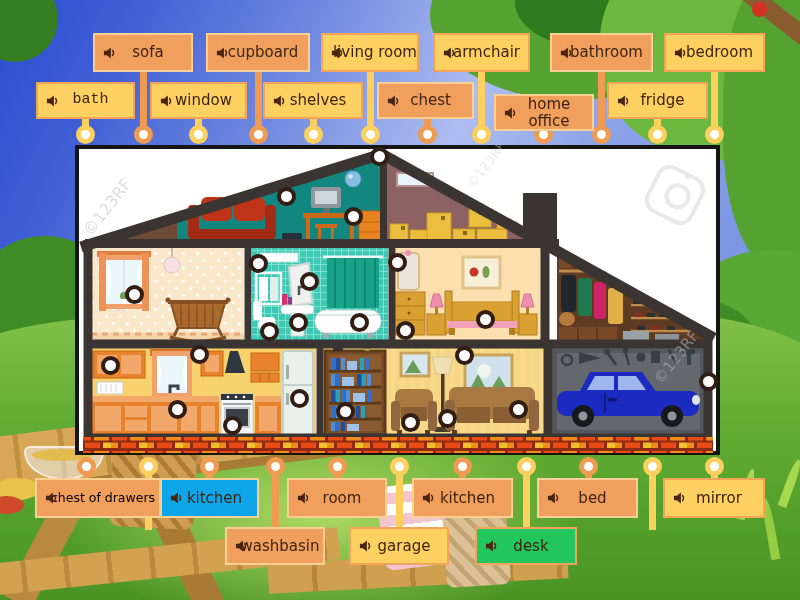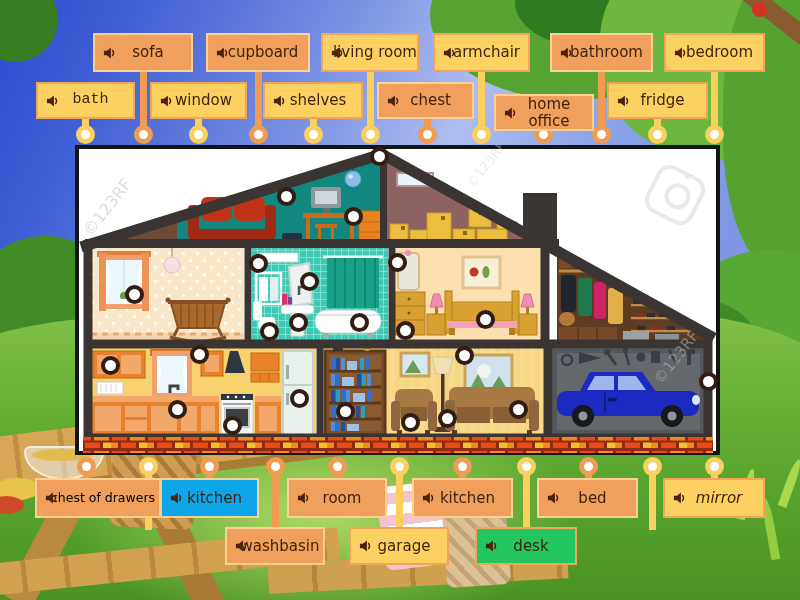--- a/index.html
+++ b/index.html
@@ -605,21 +605,21 @@
   <span class="spk">
           <svg width="13" height="13" viewBox="0 0 14 14">
             <path d="M1 4.5h3.2L8.5 1v12L4.2 9.5H1z" fill="#4a2410"></path>
             <path d="M10.3 4.2q2.2 2.8 0 5.6" stroke="#4a2410" stroke-width="1.5" fill="none" stroke-linecap="round"></path>
           </svg>
         </span>
 <span class="txt">bed</span>
       </div>
       <div class="leader" style="left: 710.5px; top: 466px; height: 15px; background: rgb(251, 208, 95);"></div>
       <div class="endpoint" style="left: 704.5px; top: 456.5px; border-color: rgb(251, 208, 95);"></div>
-      <div class="label" style="left: 663px; top: 478px; width: 102px; height: 40px; background: rgb(253, 209, 97); border-color: rgb(242, 164, 88); color: rgb(63, 35, 16); font-style: italic;">
+      <div class="label" style="left: 663px; top: 478px; width: 102px; height: 40px; background: rgb(253, 209, 97); border-color: rgb(242, 164, 88); color: rgb(63, 35, 16);">
   <span class="spk">
           <svg width="13" height="13" viewBox="0 0 14 14">
             <path d="M1 4.5h3.2L8.5 1v12L4.2 9.5H1z" fill="#4a2410"></path>
             <path d="M10.3 4.2q2.2 2.8 0 5.6" stroke="#4a2410" stroke-width="1.5" fill="none" stroke-linecap="round"></path>
           </svg>
         </span>
 <span class="txt">mirror</span>
       </div>
       <div class="leader" style="left: 144.5px; top: 466px; height: 64px; background: rgb(251, 208, 95);"></div>
       <div class="endpoint" style="left: 138.5px; top: 456.5px; border-color: rgb(251, 208, 95);"></div>

